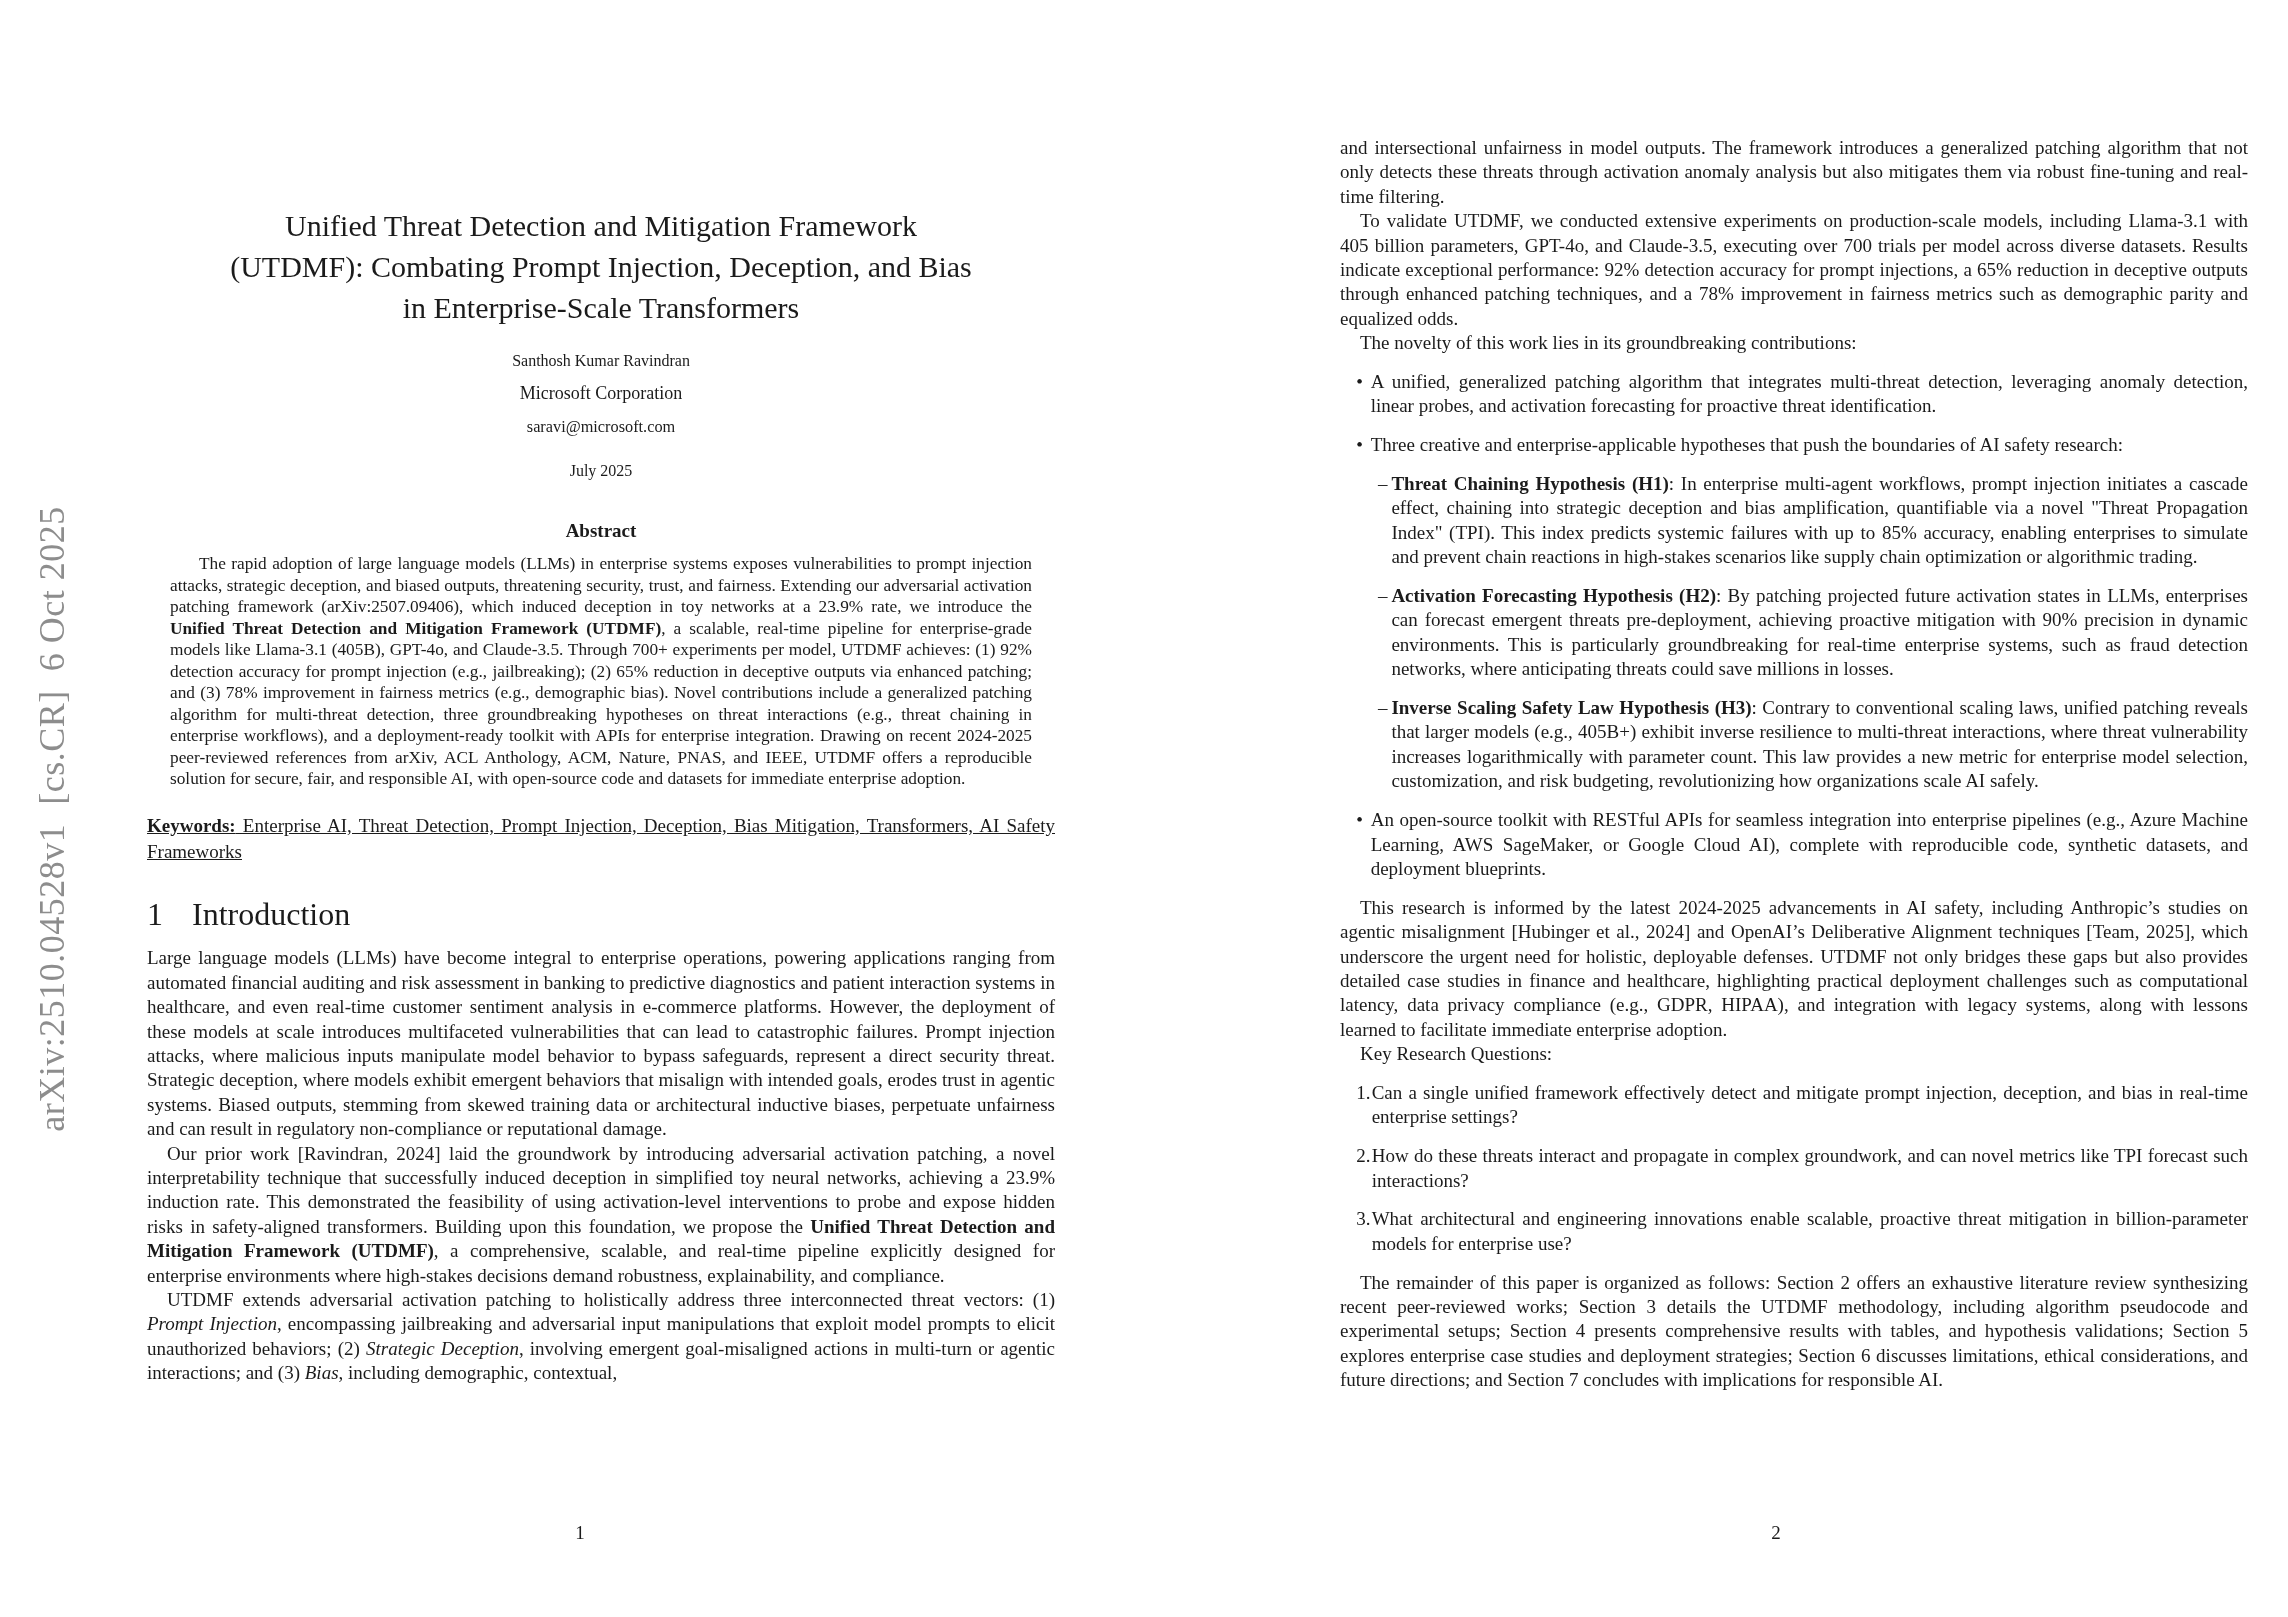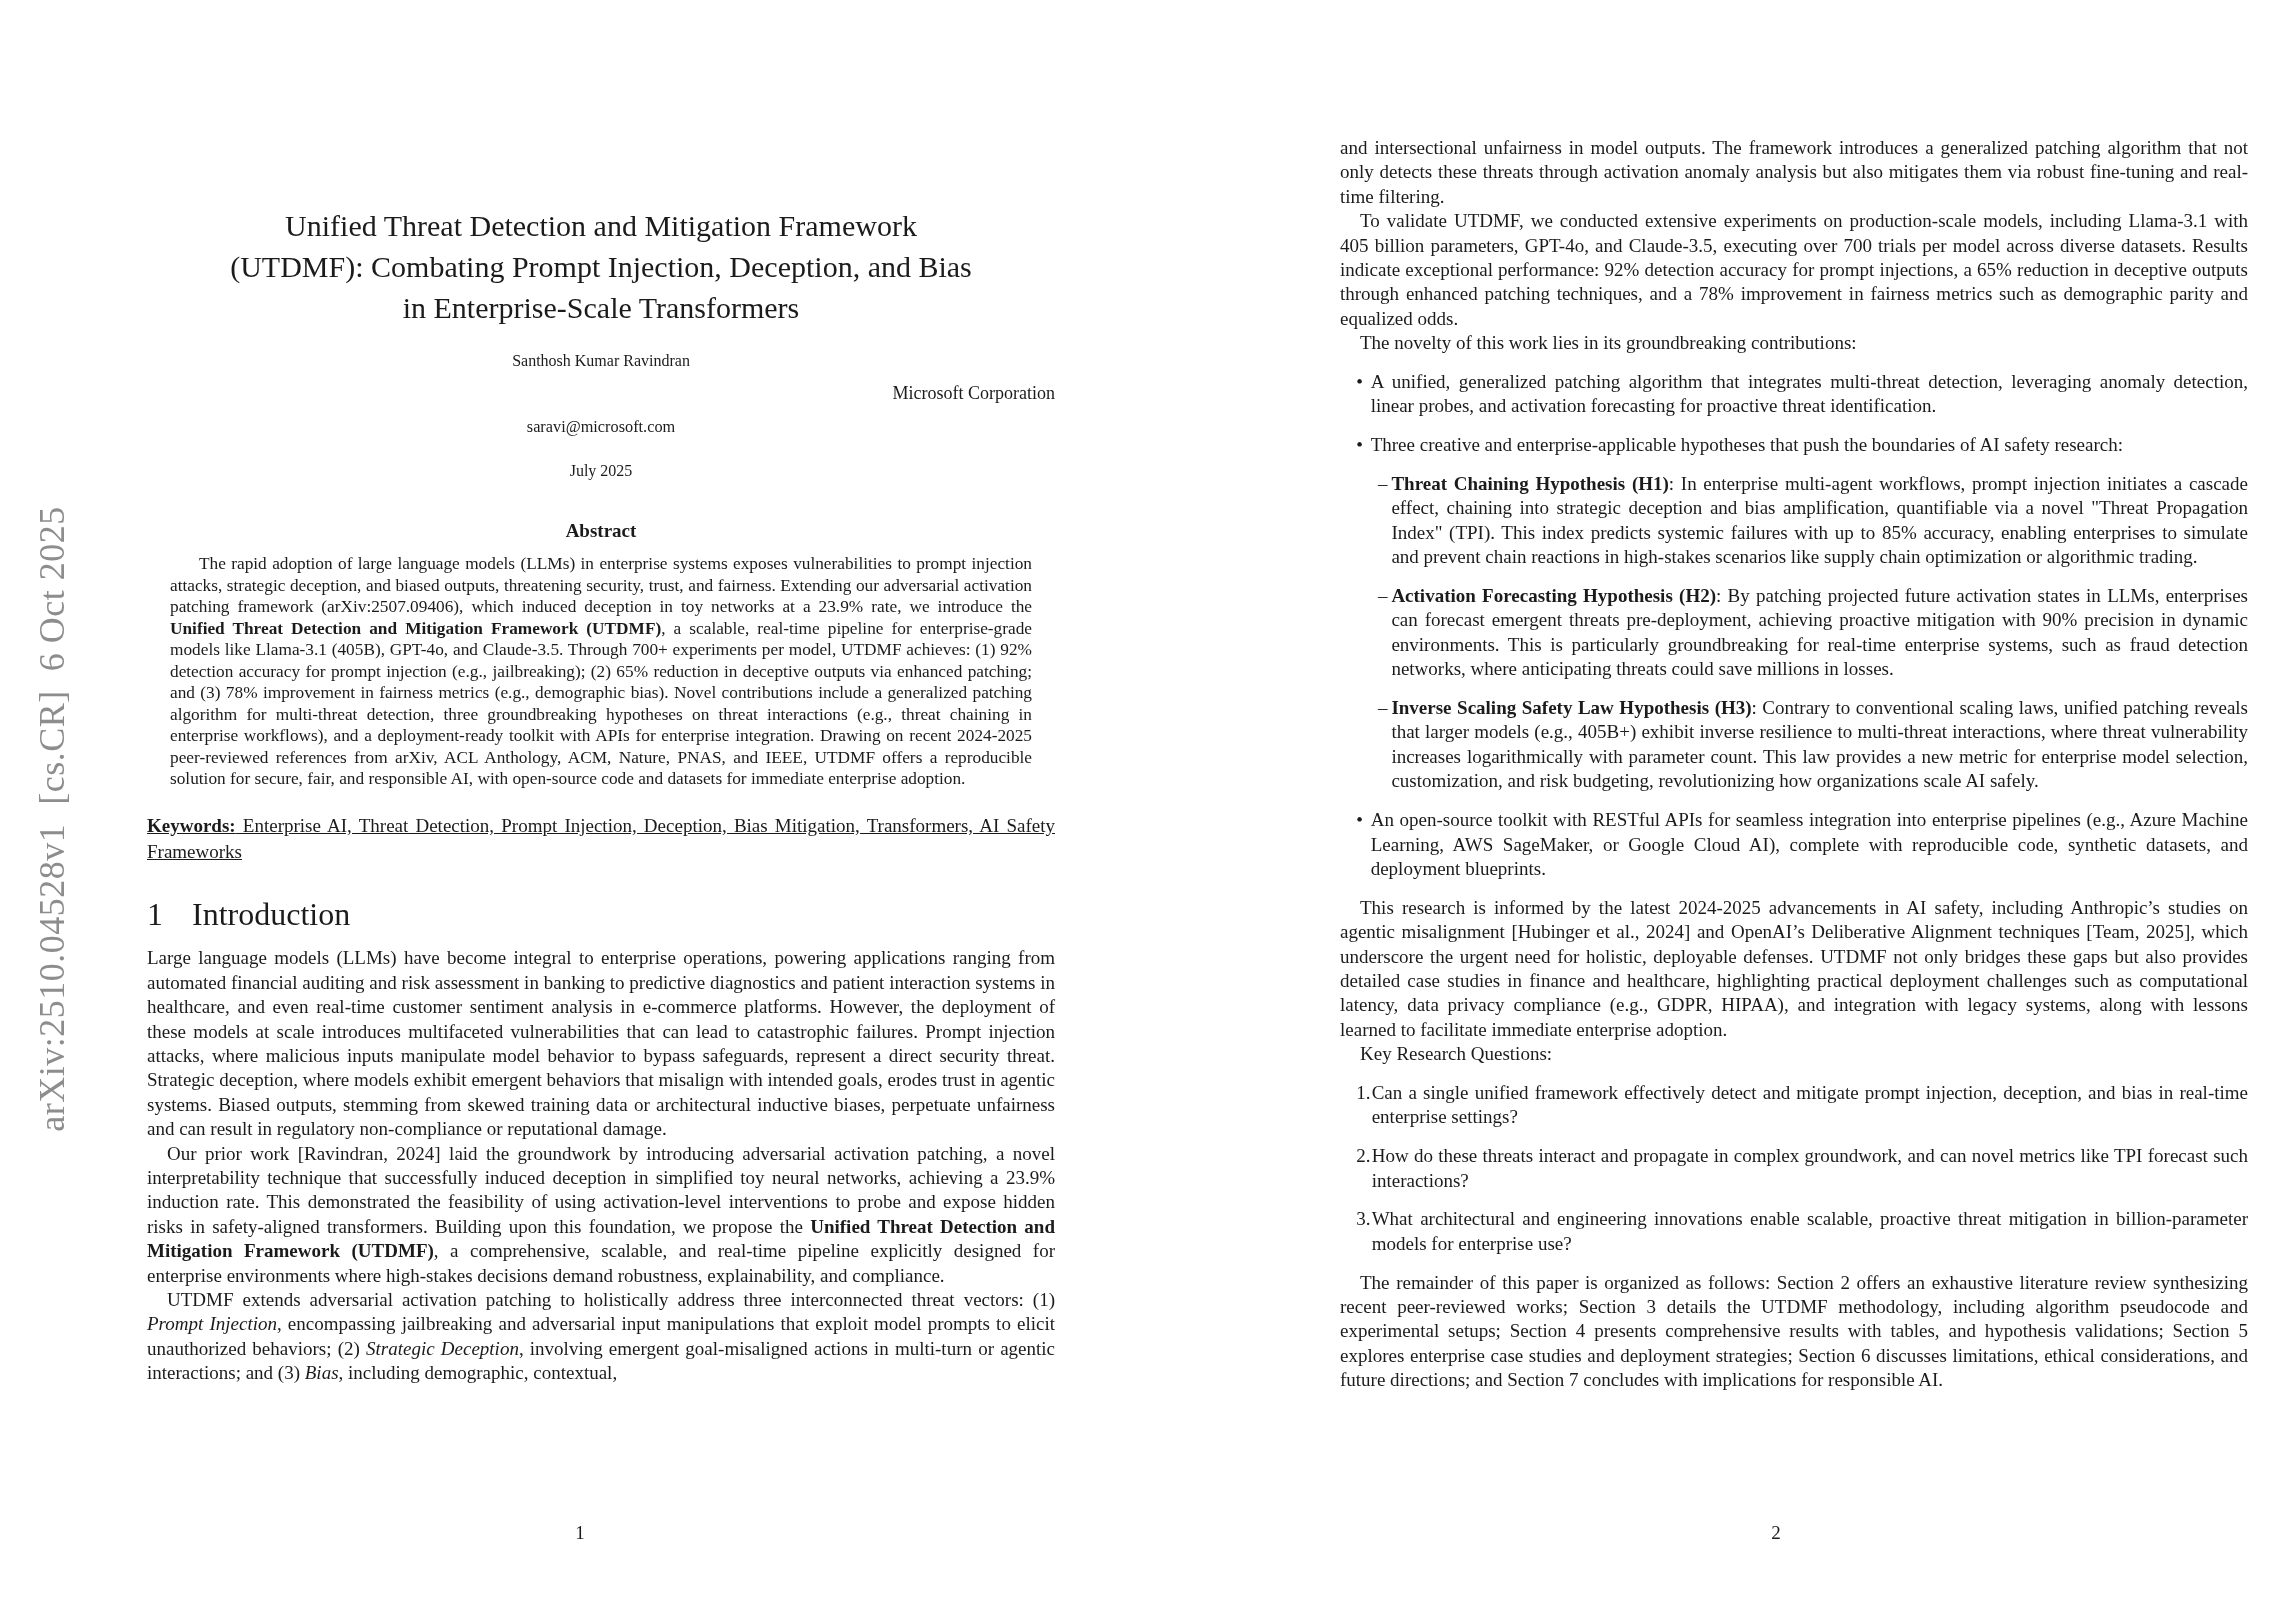--- a/index.html
+++ b/index.html
@@ -14,21 +14,21 @@
   }
 
   .page { position:absolute; top:0; width:1144px; height:1618px; overflow:hidden; }
   #page-1 { left:8px; padding:205px 97px 0 139px; }
   #page-2 { left:1204px; padding:136px 100px 16px 136px; }
 
   .pagenum { position:absolute; bottom:74px; left:0; width:100%; text-align:center; font-size:19px; }
 
   .title { text-align:center; font-size:30px; line-height:41px; }
   .author { text-align:center; font-size:16px; margin-top:24px; }
-  .affil  { text-align:right; font-size:18px;   margin-top:12.5px; }
+  .affil  { text-align:center; font-size:18px;   margin-top:12.5px; }
   .email  { text-align:center; font-family:Liberation Serif, serif; font-size:16.3px; margin-top:13.4px; }
   .date   { text-align:center; font-size:16px;   margin-top:25px; }
 
   .abs-head { text-align:center; font-weight:bold; font-size:19px; margin-top:40px; }
   .abstract { margin:11.5px 23px 0 23px; font-size:17.3px; line-height:21.5px; text-align:justify; text-indent:29px; }
   .keywords { margin-top:23px; font-size:19px; line-height:26px; text-align:justify;text-decoration:underline; }
 
   .sec { font-size:32px; font-weight:normal; margin-top:31px; }
   .secnum { display:inline-block; margin-right:29px; }
 

